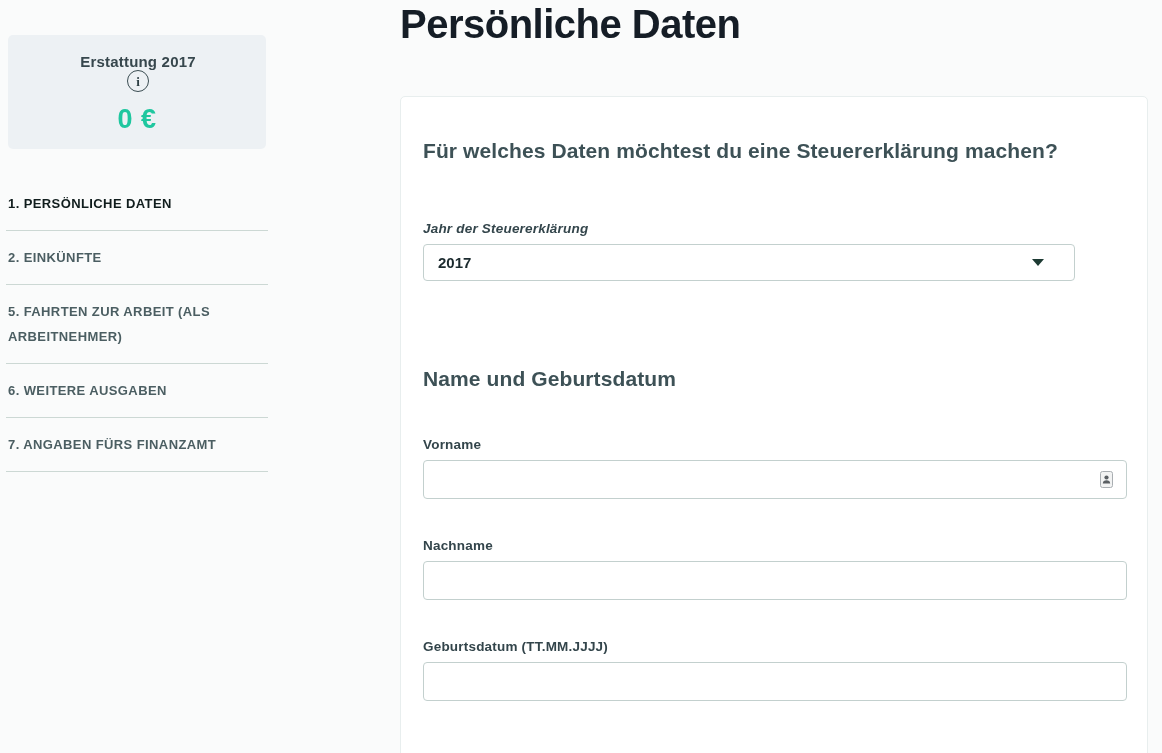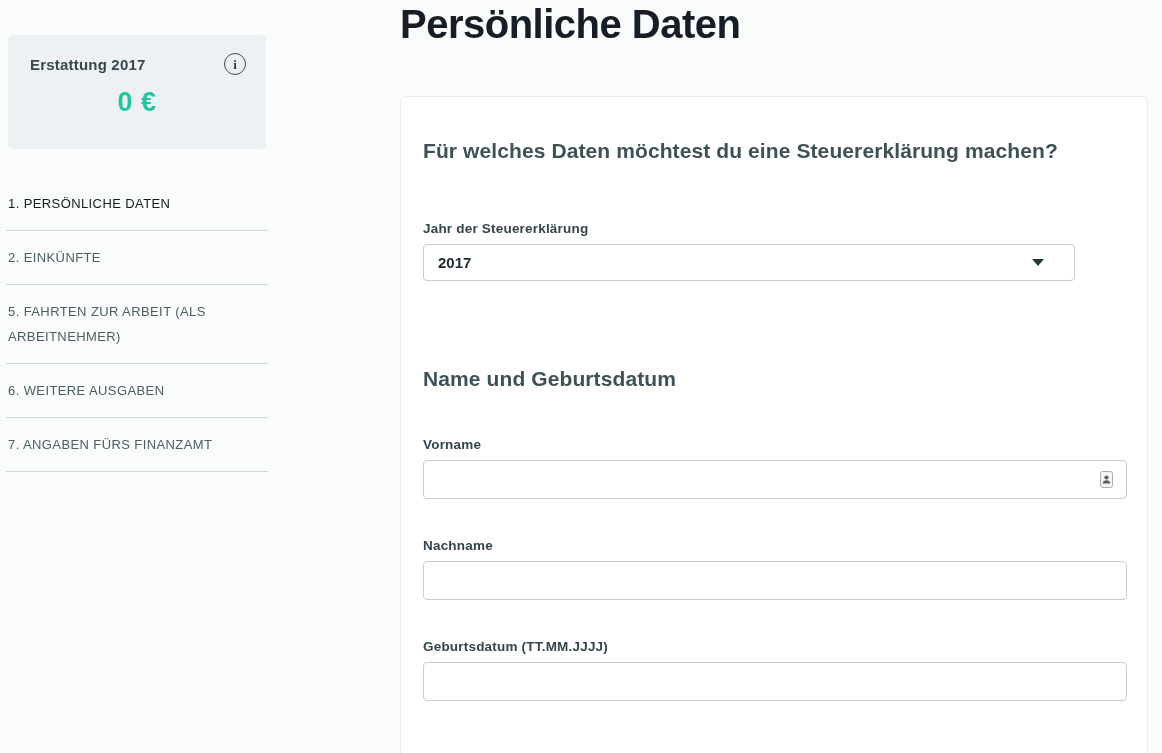--- a/index.html
+++ b/index.html
@@ -12,22 +12,23 @@
   .app { position: relative; width: 1162px; height: 753px; }
 
   
   .sidebar { position: absolute; left: 0; top: 0; width: 290px; height: 753px; }
   .refund-box {
     position: absolute; left: 8px; top: 35px;
     width: 258px; height: 114px;
     background: #edf1f4; border-radius: 5px;
   }
   .refund-row {
-    display: flex; align-items: center; justify-content: space-between;
+    display: flex; align-items: center; 
     padding: 18px 20px 0 22px;
+    flex-direction: column;
   }
   .refund-label {
     font-size: 15px; font-weight: 700; color: #37474d; letter-spacing: .2px;
   }
   .info-icon {
     width: 22px; height: 22px; border: 1px solid #3b4d52; border-radius: 50%;
     display: flex; align-items: center; justify-content: center;
     cursor: pointer; flex: 0 0 auto;
   }
   .info-glyph {
@@ -40,21 +41,21 @@
   }
   .nav {
     position: absolute; left: 6px; top: 177px; width: 262px;
     list-style: none;
   }
   .nav-item {
     padding: 14px 0; border-bottom: 1px solid #ccd8d4; cursor: pointer;
   }
   .nav-label {
     display: block; width: 228px; margin-left: 2px;
-    font-size: 13px; font-weight: 400; letter-spacing: .4px;
+    font-size: 13px; font-weight: 700; letter-spacing: .4px;
     line-height: 25px; color: #4b5e62; text-transform: uppercase;
   }
   .nav-item.active .nav-label { color: #101d1d; }
 
   
   .page-title {
     position: absolute; left: 400px; top: -2px;
     font-size: 40px; font-weight: 700; color: #151d26; letter-spacing: -0.5px;
     line-height: 52px;
   }
@@ -66,21 +67,21 @@
     padding: 20px 22px;
   }
   .question-heading {
     margin-top: 22px;
     font-size: 21px; font-weight: 700; color: #3d5156; letter-spacing: .1px;
   }
   .field-label {
     display: block; margin-top: 39px;
     font-size: 13.5px; font-weight: 700; color: #33454b; letter-spacing: .2px;
   }
-  .field-label.first-after-q { margin-top: 58px; }
+  .field-label.first-after-q { margin-top: 58px; font-style: italic; }
   .select {
     margin-top: 8px; height: 37px; width: 652px;
     border: 1px solid #c3d0ce; border-radius: 4px; background: #fff;
     display: flex; align-items: center; justify-content: space-between;
     padding: 0 30px 0 14px; cursor: pointer;
   }
   .select-value { font-size: 15px; font-weight: 700; color: #1b2a2e; }
   .caret {
     width: 0; height: 0;
     border-left: 6px solid transparent; border-right: 6px solid transparent;

